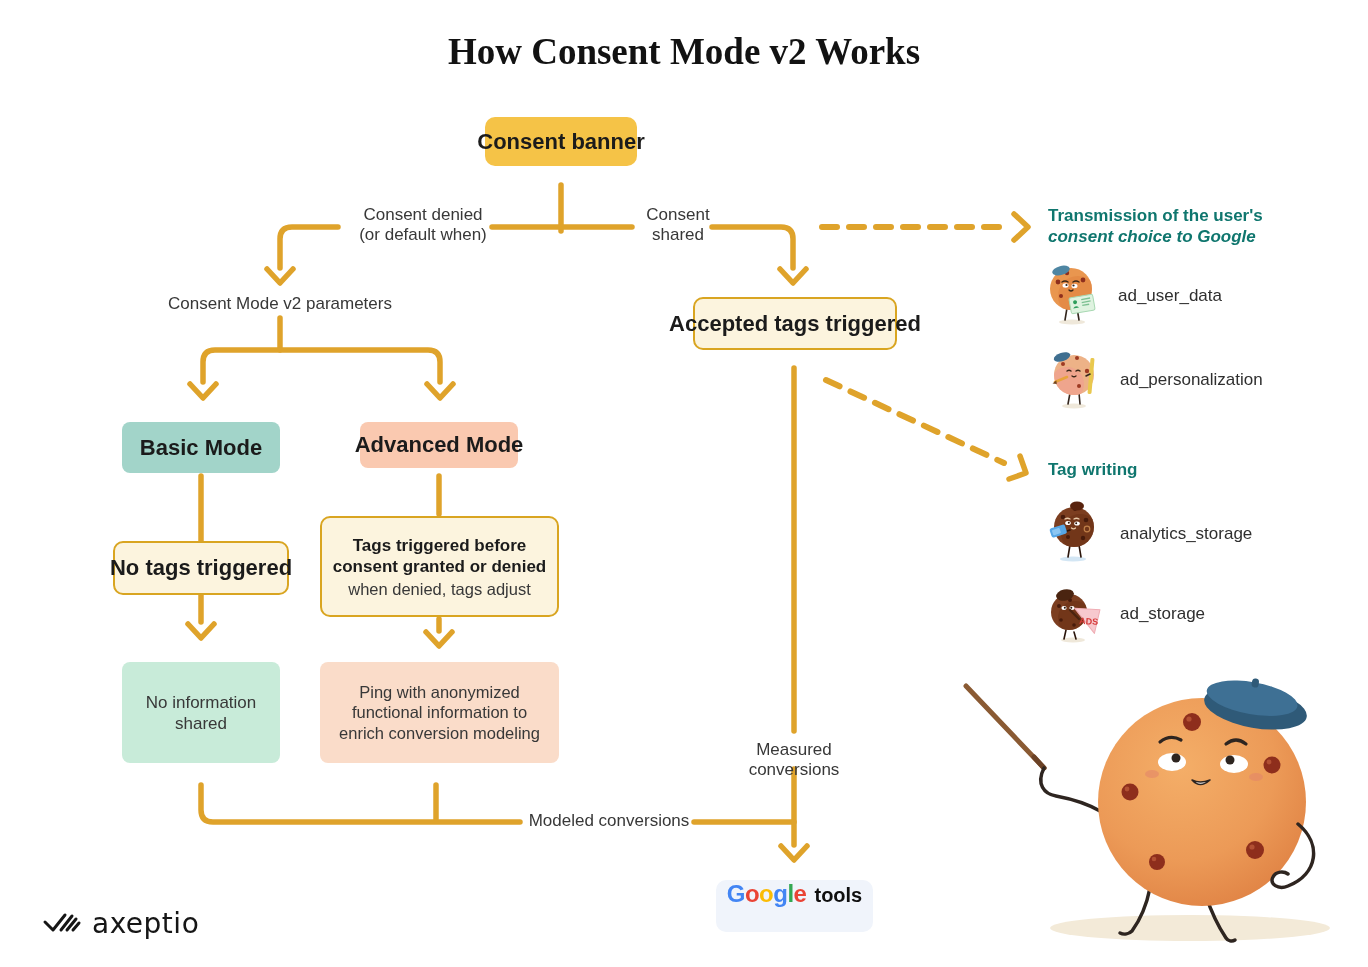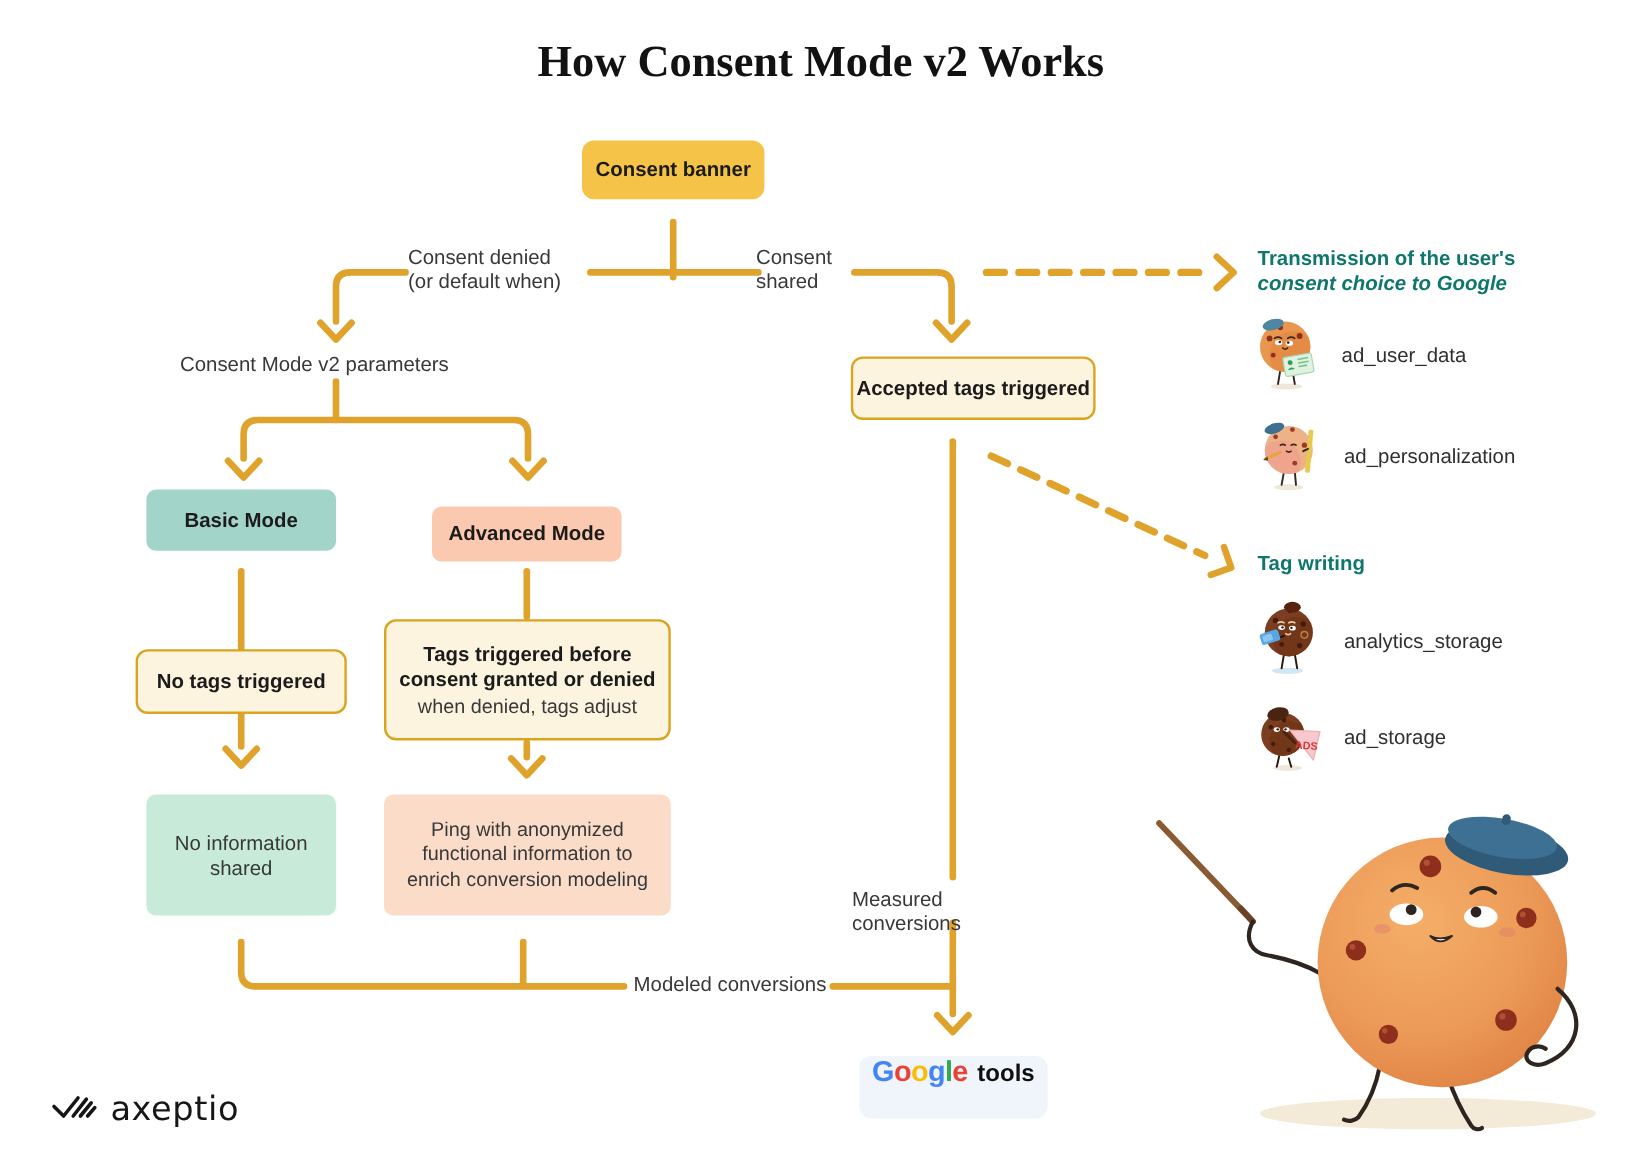--- a/index.html
+++ b/index.html
@@ -5,35 +5,35 @@
   html,body{margin:0;padding:0;background:#fff;}
   .canvas{position:relative;width:1368px;height:967px;background:#ffffff;overflow:hidden;
           font-family:"Liberation Sans", sans-serif;color:var(--c-text,#383838);}
   .lines{position:absolute;left:0;top:0;z-index:1;}
   .ln{stroke:var(--c-arrow,#DFA32B);stroke-width:5.5;fill:none;stroke-linecap:round;stroke-linejoin:round;}
   .dash{stroke-width:6;stroke-dasharray:15 12;}
   .title{position:absolute;left:0;top:30px;width:100%;text-align:center;margin:0;
          font-family:"Liberation Serif", serif;font-weight:bold;font-size:37px;color:#121212;z-index:2;}
   .box{position:absolute;z-index:2;display:flex;flex-direction:column;align-items:center;justify-content:center;
        text-align:center;box-sizing:border-box;}
-  .bold17{font-weight:bold;font-size:17px;color:#1b1b1b;white-space:nowrap;}
+  .bold17{font-weight:bold;font-size:22px;color:#1b1b1b;white-space:nowrap;}
   .reg17{font-size:17px;line-height:21px;}
   .banner{left:485px;top:117px;width:152px;height:49px;background:var(--c-banner,#F5C347);border-radius:10px;}
   .cream{background:var(--c-cream,#FCF4DE);border:2px solid var(--c-cream-border,#D9A521);border-radius:10px;}
-  .accepted{left:709px;top:297px;width:204px;height:53px;}
-  .basic{left:122px;top:408px;width:158px;height:51px;background:var(--c-teal,#A2D4C9);border-radius:8px;}
+  .accepted{left:693px;top:297px;width:204px;height:53px;}
+  .basic{left:122px;top:422px;width:158px;height:51px;background:var(--c-teal,#A2D4C9);border-radius:8px;}
   .advanced{left:360px;top:422px;width:158px;height:46px;background:var(--c-peach,#FAC9B0);border-radius:8px;}
   .notags{left:113px;top:541px;width:176px;height:54px;}
   .tagsbefore{left:320px;top:516px;width:239px;height:101px;}
   .tagsbefore .b{font-weight:bold;font-size:17px;line-height:21px;color:#1b1b1b;white-space:nowrap;}
   .tagsbefore .s{font-size:16.5px;margin-top:3px;}
   .noinfo{left:122px;top:662px;width:158px;height:101px;background:var(--c-mint,#C8EBD9);border-radius:8px;}
   .ping{left:320px;top:662px;width:239px;height:101px;background:var(--c-light-peach,#FADCC9);border-radius:8px;
         font-size:16.5px;line-height:20.5px;}
-  .lbl{position:absolute;z-index:2;font-size:17px;line-height:20px;text-align:left;}
+  .lbl{position:absolute;z-index:2;font-size:17px;line-height:20px;text-align:center;}
   .lbl-left{text-align:left;}
   .boldlbl{font-weight:bold;color:#0f766e;}
   .googlebox{left:716px;top:880px;width:157px;height:52px;background:var(--c-google-box,#F0F4FB);
              border-radius:10px;flex-direction:row;align-items:baseline;justify-content:center;padding-top:0;}
   .google-letters span{font-size:24px;font-weight:bold;letter-spacing:-0.5px;}
   .google-suffix{font-size:20px;font-weight:bold;color:#0f0f0f;margin-left:8px;}
   .iconrow{position:absolute;z-index:2;display:flex;align-items:center;}
   .iconrow .txt{margin-left:16px;font-size:17px;color:#2f2f2f;white-space:nowrap;}
   .mascot{position:absolute;left:938px;top:650px;z-index:2;}
   .footer{position:absolute;left:42px;top:906px;z-index:2;display:flex;align-items:center;}

